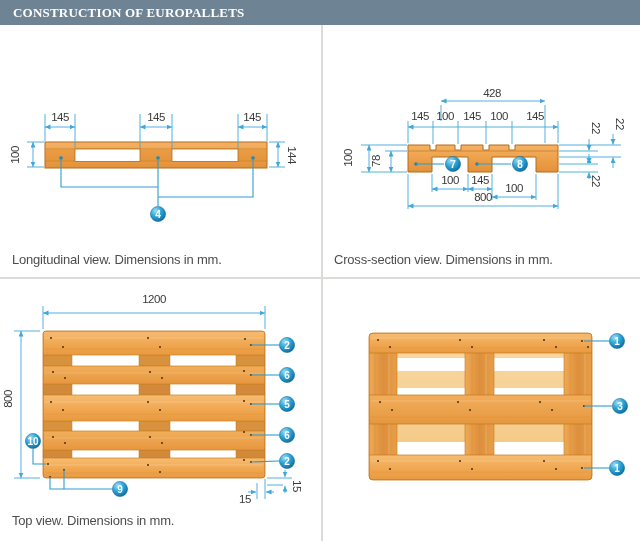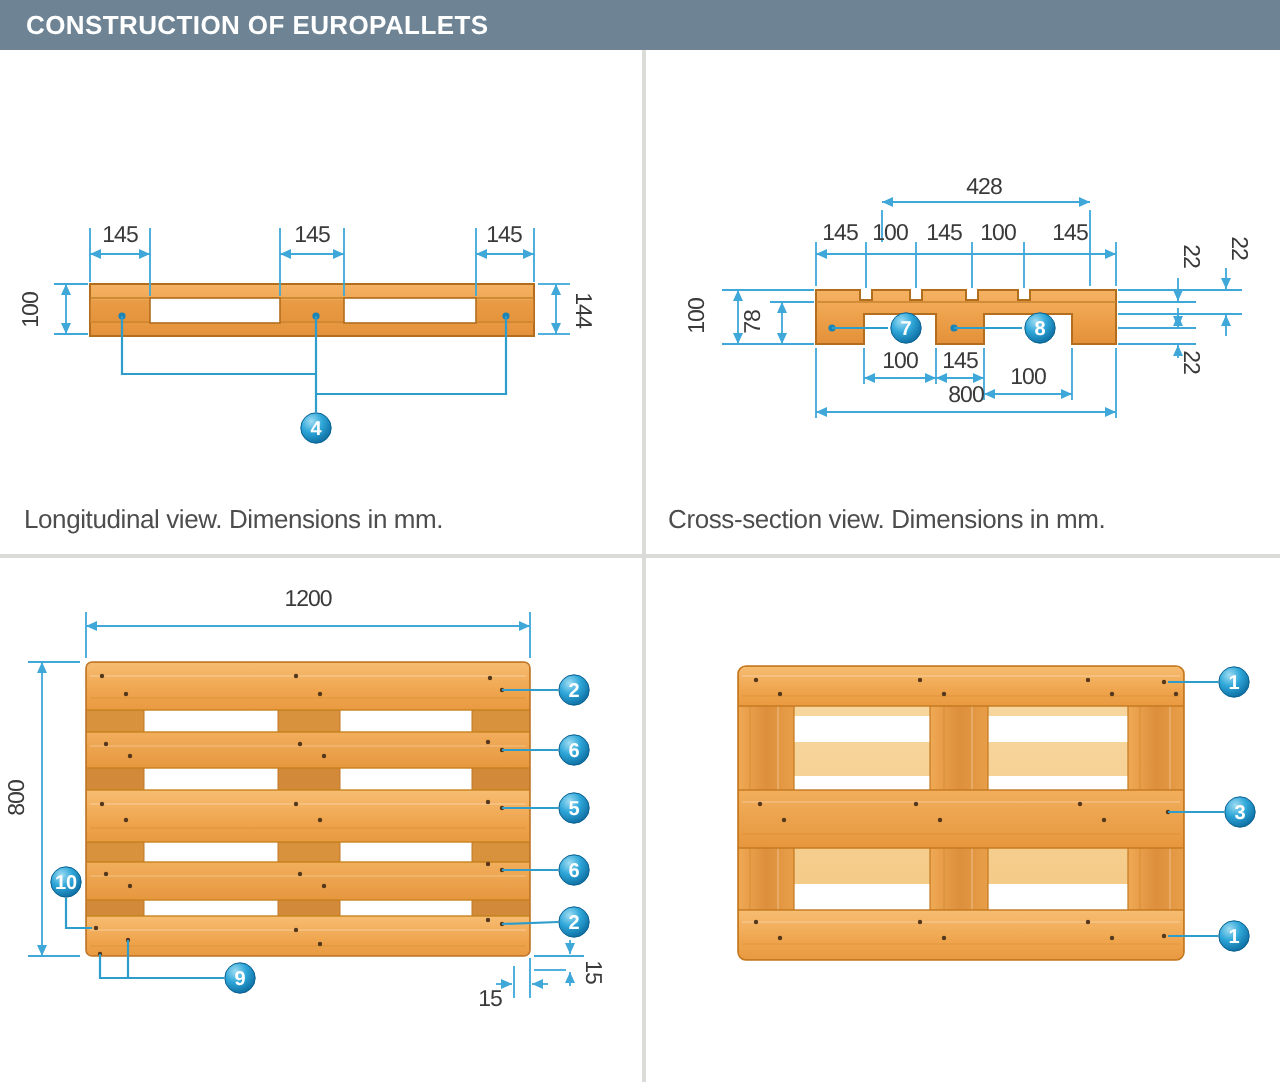--- a/index.html
+++ b/index.html
@@ -1,19 +1,19 @@
 <!DOCTYPE html>
 <html><head>
 <meta charset="utf-8">
 <style>
   html,body{margin:0;padding:0;background:#fff;}
   .stage{position:relative;width:640px;height:541px;background:#ffffff;overflow:hidden;
          font-family:"Liberation Sans",sans-serif;}
   .header{position:absolute;left:0;top:0;width:640px;height:25px;background:#6E8494;
-          display:flex;align-items:center;box-sizing:border-box;padding-left:13px;}
+          display:flex;align-items:center;box-sizing:border-box;padding-left:13px;font-family:Liberation Serif, serif;}
   .header span{color:#ffffff;font-size:13px;font-weight:bold;letter-spacing:.2px;}
   .cap{position:absolute;font-size:13px;color:#4d4d4d;letter-spacing:-.2px;}
   .cap-q1{left:12px;top:252px;}
   .cap-q2{left:334px;top:252px;}
   .cap-q3{left:12px;top:513px;}
   .cap-q4{left:334px;top:513px;}
   svg{position:absolute;left:0;top:0;}
   svg text{font-family:"Liberation Sans",sans-serif;}
   .dt{font-size:11.5px;fill:#3a3a3a;letter-spacing:-.5px;text-anchor:middle;}
   .mt{font-size:10px;fill:#ffffff;font-weight:bold;text-anchor:middle;}
@@ -27,20 +27,21 @@
 <body>
 
 <div class="stage">
 
   <div class="header">
     <span>CONSTRUCTION OF EUROPALLETS</span>
   </div>
 
   <div class="cap cap-q1">Longitudinal view. Dimensions in mm.</div>
   <div class="cap cap-q2">Cross-section view. Dimensions in mm.</div>
+  <div class="cap cap-q3">Top view. Dimensions in mm.</div>
 
   <svg width="640" height="541" viewBox="0 0 640 541">
     <defs>
       <marker id="ar" markerWidth="6" markerHeight="6" refX="5.5" refY="2.5" orient="auto-start-reverse" markerUnits="userSpaceOnUse">
         <path d="M0,0 L5.5,2.5 L0,5 Z" fill="#3FA8D8"></path>
       </marker>
       <radialGradient id="mgrad" cx="35%" cy="28%" r="80%">
         <stop offset="0%" stop-color="#9FDCF2"></stop>
         <stop offset="45%" stop-color="#2FA7D9"></stop>
         <stop offset="100%" stop-color="#0A679B"></stop>

